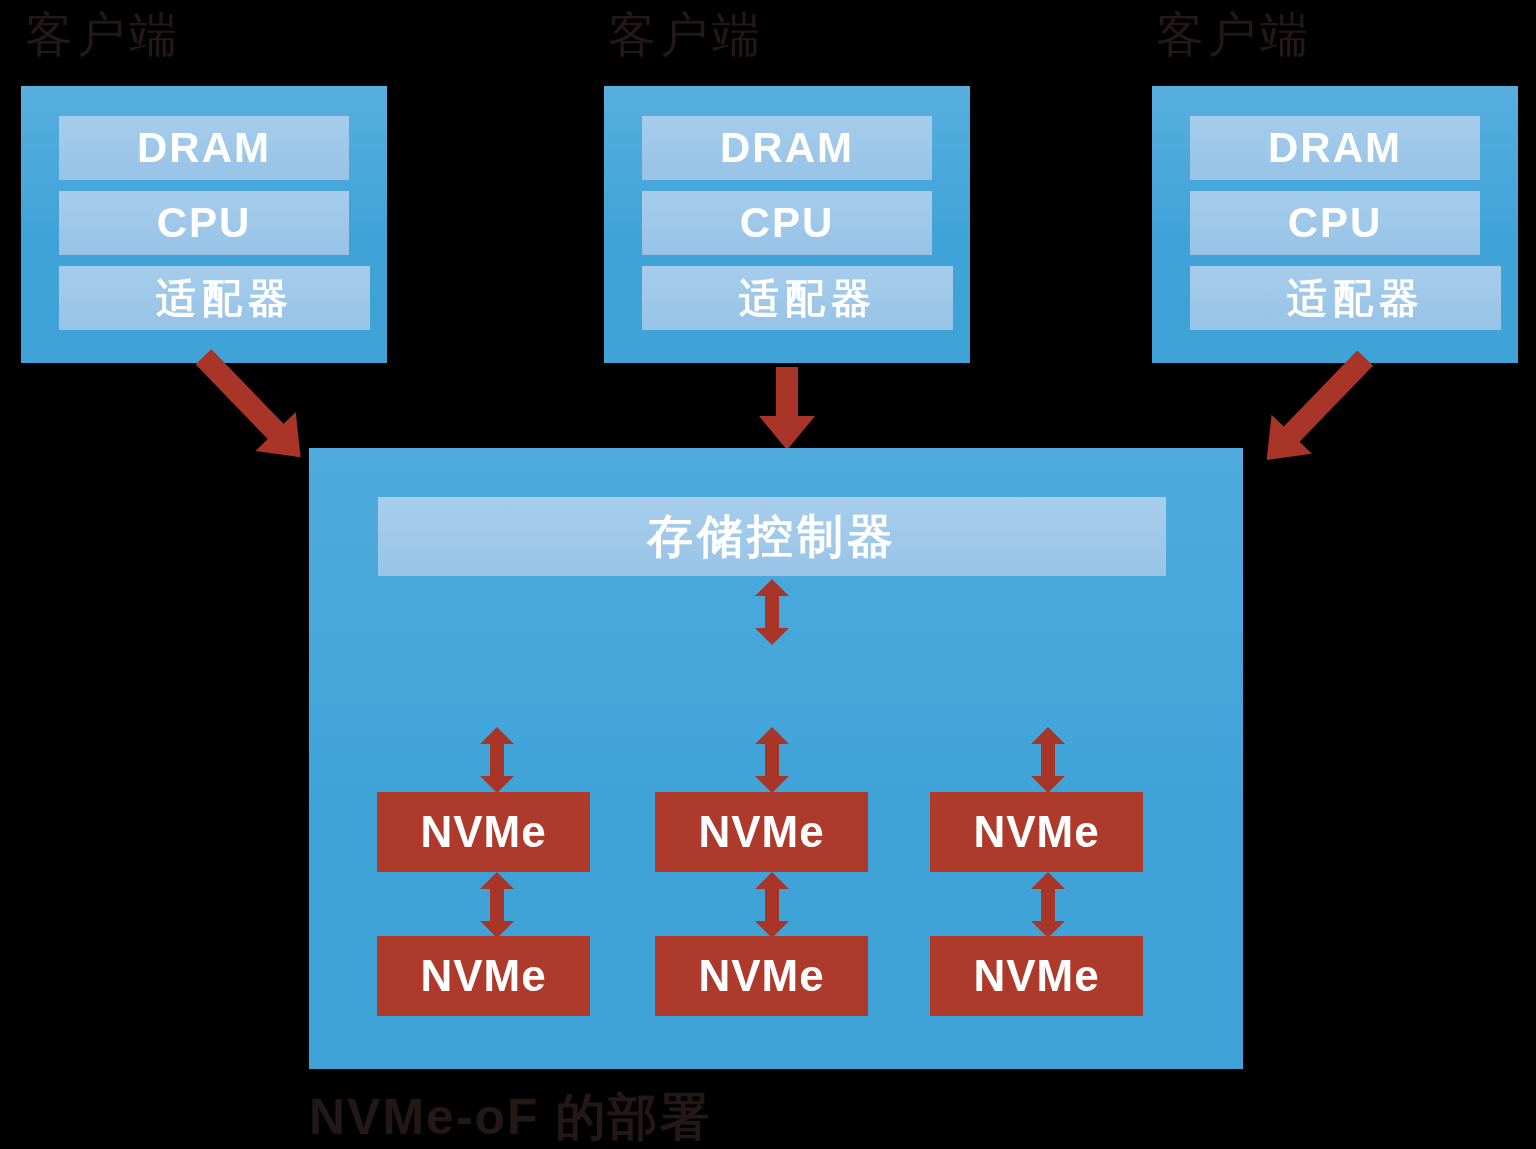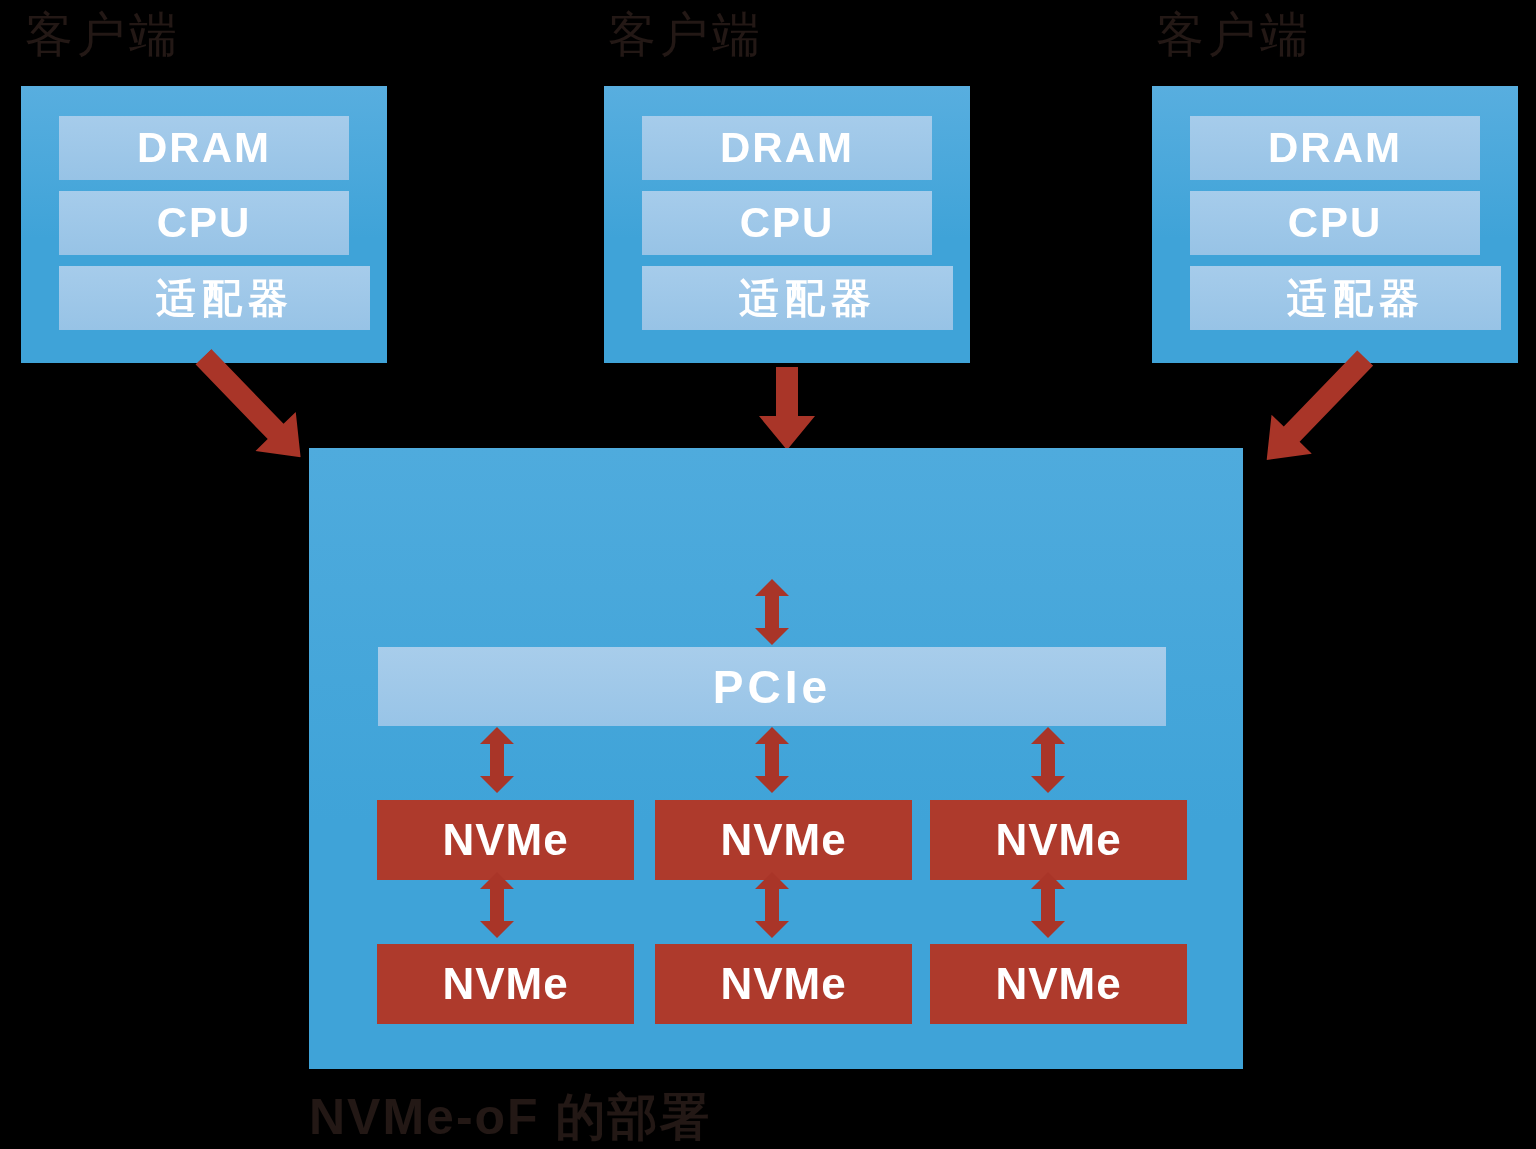--- a/index.html
+++ b/index.html
@@ -31,25 +31,24 @@
     background:linear-gradient(180deg,#4FABDD 0%,#3FA3D8 60%,#3FA3D8 100%);
   }
   .wide-bar{
     position:absolute;left:69px;width:788px;height:79px;
     background:linear-gradient(180deg,#A8CDEB 0%,#98C4E7 100%);
     color:#ffffff;font-weight:bold;font-size:46px;
     display:flex;align-items:center;justify-content:center;
     letter-spacing:4px;
   }
   .nvme-box{
-    position:absolute;width:257px;height:80px;background:#AE3A2C;
+    position:absolute;width:213px;height:80px;background:#AE3A2C;
     color:#ffffff;font-weight:bold;font-size:44px;
     display:flex;align-items:center;justify-content:center;
     letter-spacing:1px;
-    margin-top:8px;
   }
   .arrow-svg{position:absolute;display:block;}
   .caption{
     position:absolute;left:309px;top:1084px;
     font-size:50px;font-weight:bold;color:#231815;letter-spacing:2px;
   }
 </style>
 </head>
 <body>
 
@@ -81,26 +80,26 @@
 <svg class="arrow-svg" style="left:759px;top:367px" width="56" height="83" viewBox="0 0 56 83">
   <path d="M17 0 H39 V49 H56 L28 83 L0 49 H17 Z" fill="#A93528"></path>
 </svg>
 
 <svg class="arrow-svg" style="left:1288px;top:338px;transform:rotate(44deg)" width="56" height="142" viewBox="0 0 56 142">
   <path d="M17 0 H39 V106 H56 L28 142 L0 106 H17 Z" fill="#A93528"></path>
 </svg>
 
 <div class="storage-box">
 
+  <div class="wide-bar" style="top:49px">存储控制器</div>
 
   <svg class="arrow-svg" style="left:445px;top:131px" width="36" height="66" viewBox="0 0 36 66">
     <path d="M18 0 L35 17 H25 V49 H35 L18 66 L1 49 H11 V17 H1 Z" fill="#A93528"></path>
   </svg>
 
-  <div class="wide-bar" style="top:199px">PCIe</div>
 
   <svg class="arrow-svg" style="left:170px;top:279px" width="36" height="66" viewBox="0 0 36 66">
     <path d="M18 0 L35 17 H25 V49 H35 L18 66 L1 49 H11 V17 H1 Z" fill="#A93528"></path>
   </svg>
   <svg class="arrow-svg" style="left:445px;top:279px" width="36" height="66" viewBox="0 0 36 66">
     <path d="M18 0 L35 17 H25 V49 H35 L18 66 L1 49 H11 V17 H1 Z" fill="#A93528"></path>
   </svg>
   <svg class="arrow-svg" style="left:721px;top:279px" width="36" height="66" viewBox="0 0 36 66">
     <path d="M18 0 L35 17 H25 V49 H35 L18 66 L1 49 H11 V17 H1 Z" fill="#A93528"></path>
   </svg>

